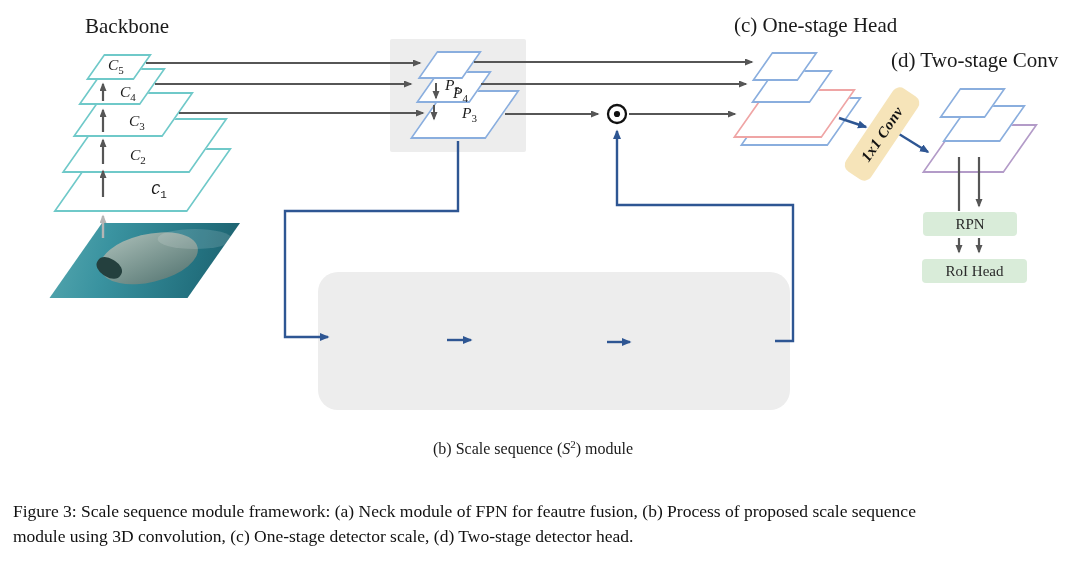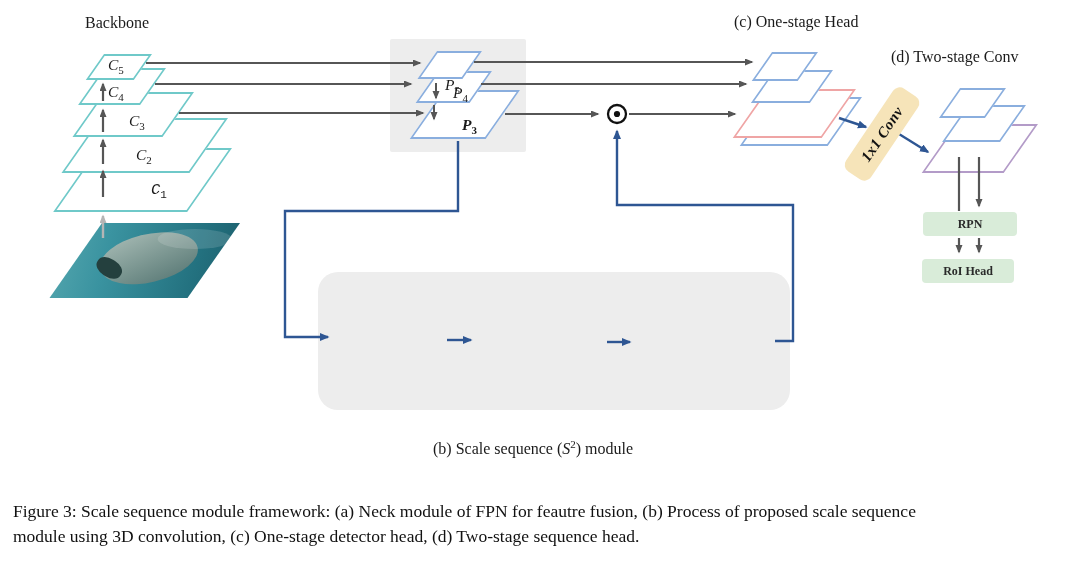--- a/index.html
+++ b/index.html
@@ -1,21 +1,21 @@
 <!DOCTYPE html>
 <html style="--teal: #6fc9c9; --blue: #8aaede; --light_blue: #aac8ee; --red: #efa5a5; --purple: #b39bc8; --dark_blue: #2e5693; --gray_arrow: #565656; --light_gray_arrow: #b5b5b5; --yellow: #f6e4b9; --orange_group: #f8cc98; --red_group: #f0a3a3; --green_box: #d9ecd9; --panel_gray: #ededed;"><head>
 <meta charset="utf-8">
 <style>
   html,body { margin:0; padding:0; }
   body { width:1080px; height:561px; background:#ffffff; position:relative; overflow:hidden;
          font-family:"Liberation Serif","DejaVu Serif",serif; color:#1a1a1a; }
   .abs { position:absolute; }
 
   
-  .stitle { position:absolute; font-size:16px; color:#1a1a1a; white-space:nowrap; }
+  .stitle { position:absolute; font-size:21px; color:#1a1a1a; white-space:nowrap; }
 
   
   .para { position:absolute; background:#fff; border:2px solid #000; box-sizing:border-box;
           transform:skewX(-35deg); transform-origin:top left; }
   .teal   { border-color:var(--teal); }
   .blue   { border-color:var(--blue); }
   .redp   { border-color:var(--red); }
   .purple { border-color:var(--purple); }
 
   
@@ -44,21 +44,21 @@
              box-sizing:border-box; }
   .orange-group { background:var(--orange_group); }
   .red-group    { background:var(--red_group); }
   .pill { flex:1 1 0; background:#fff; border-radius:9px; display:flex;
           align-items:center; justify-content:center; min-width:0; }
   .pill span { transform:rotate(-90deg); white-space:nowrap; font-weight:bold;
                font-size:12.5px; color:#111; }
 
   
   .gbox { position:absolute; background:var(--green_box); border-radius:4px;
-          font-size:12px; color:#2a2a2a; display:flex; align-items:center; justify-content:center;font-weight:bold; }
+          font-size:15px; color:#2a2a2a; display:flex; align-items:center; justify-content:center; }
 
   
   .convbox { position:absolute; left:882px; top:134px; width:100px; height:30px;
              transform:translate(-50%,-50%) rotate(-56deg); background:var(--yellow);
              border-radius:8px; display:flex; align-items:center; justify-content:center;
              font-weight:bold; font-style:italic; font-size:15px; letter-spacing:.5px;
              color:#111; z-index:60; }
 
   .gv-label { position:absolute; left:486px; top:377px; width:116px; text-align:center;
               font-size:14.5px; }
@@ -91,46 +91,46 @@
     <div class="fish-glow"></div>
   </div>
 </div>
 <div class="para teal z2" style="left:98px;top:148px;width:134px;height:64px;"></div>
 <div class="para teal z3" style="left:100px;top:118px;width:128px;height:55px;"></div>
 <div class="para teal z4" style="left:104px;top:92px;width:90px;height:45px;"></div>
 <div class="para teal z5" style="left:104px;top:68px;width:62px;height:37px;"></div>
 <div class="para teal z6" style="left:104px;top:54px;width:48px;height:26px;"></div>
 
 <div class="mlab" style="left:108px;top:56px;"><span>C</span><sub>5</sub></div>
-<div class="mlab" style="left:108px;top:83px;"><span>C</span><sub>4</sub></div>
+<div class="mlab" style="left:120px;top:83px;"><span>C</span><sub>4</sub></div>
 <div class="mlab" style="left:129px;top:112px;"><span>C</span><sub>3</sub></div>
-<div class="mlab" style="left:136px;top:146px;"><span>C</span><sub>2</sub></div>
+<div class="mlab" style="left:130px;top:146px;"><span>C</span><sub>2</sub></div>
 <div class="mlab" style="left:151px;top:181px;font-family:Liberation Mono, monospace;"><span>C</span><sub>1</sub></div>
 
 <div class="para blue z3" style="left:444px;top:90px;width:76px;height:49px;"></div>
 <div class="para blue z4" style="left:438px;top:71px;width:54px;height:32px;"></div>
 <div class="para blue z5" style="left:437px;top:51px;width:45px;height:28px;"></div>
 
 <div class="mlab" style="left:445px;top:56px;margin-top:20px;"><span>P</span><sub>5</sub></div>
 <div class="mlab" style="left:453px;top:84px;"><span>P</span><sub>4</sub></div>
-<div class="mlab" style="left:462px;top:116px;font-weight:bold;"><span>P</span><sub>3</sub></div>
+<div class="mlab" style="left:462px;top:104px;"><span>P</span><sub>3</sub></div>
 
 <div class="para blue z2" style="left:774px;top:97px;width:88px;height:49px;"></div>
 <div class="para redp z3" style="left:767px;top:89px;width:89px;height:49px;"></div>
 <div class="para blue z4" style="left:774px;top:70px;width:59px;height:33px;"></div>
 <div class="para blue z5" style="left:772px;top:52px;width:46px;height:29px;"></div>
 
 <div class="para purple z2" style="left:956px;top:124px;width:82px;height:49px;"></div>
 <div class="para blue z3" style="left:968px;top:105px;width:58px;height:37px;"></div>
 <div class="para blue z4" style="left:960px;top:88px;width:46px;height:30px;"></div>
 
 <div class="convbox">1x1 Conv</div>
 
 <div class="gbox" style="left:923px;top:212px;width:94px;height:24px;">RPN</div>
-<div class="gbox" style="left:922px;top:259px;width:92px;height:24px;">RoI Head</div>
+<div class="gbox" style="left:922px;top:259px;width:105px;height:24px;">RoI Head</div>
 
 <div class="opgroup orange-group" style="left:335px;top:290px;width:105px;height:107px;">
   <div class="pill">
       <span>Resize</span>
     </div>
   <div class="pill">
       <span>Unsqueeze</span>
     </div>
   <div class="pill">
       <span>Concat</span>
@@ -229,13 +229,13 @@
     <circle cx="617" cy="114" r="9" fill="#ffffff" stroke="#111111" stroke-width="2.3"></circle>
     <circle cx="617" cy="114" r="3.1" fill="#111111"></circle>
   </g>
 </svg>
 
 <div class="module-title">
   <span>(b) Scale sequence (</span><i>S</i><sup>2</sup><span>) module</span>
 </div>
 
 <div class="caption" style="top:501px;">Figure 3: Scale sequence module framework: (a) Neck module of FPN for feautre fusion, (b) Process of proposed scale sequence</div>
-<div class="caption" style="top:526px;">module using 3D convolution, (c) One-stage detector head, (d) Two-stage sequence head.</div>
+<div class="caption" style="top:526px;">module using 3D convolution, (c) One-stage detector scale, (d) Two-stage detector head.</div>
 
 </body></html>

